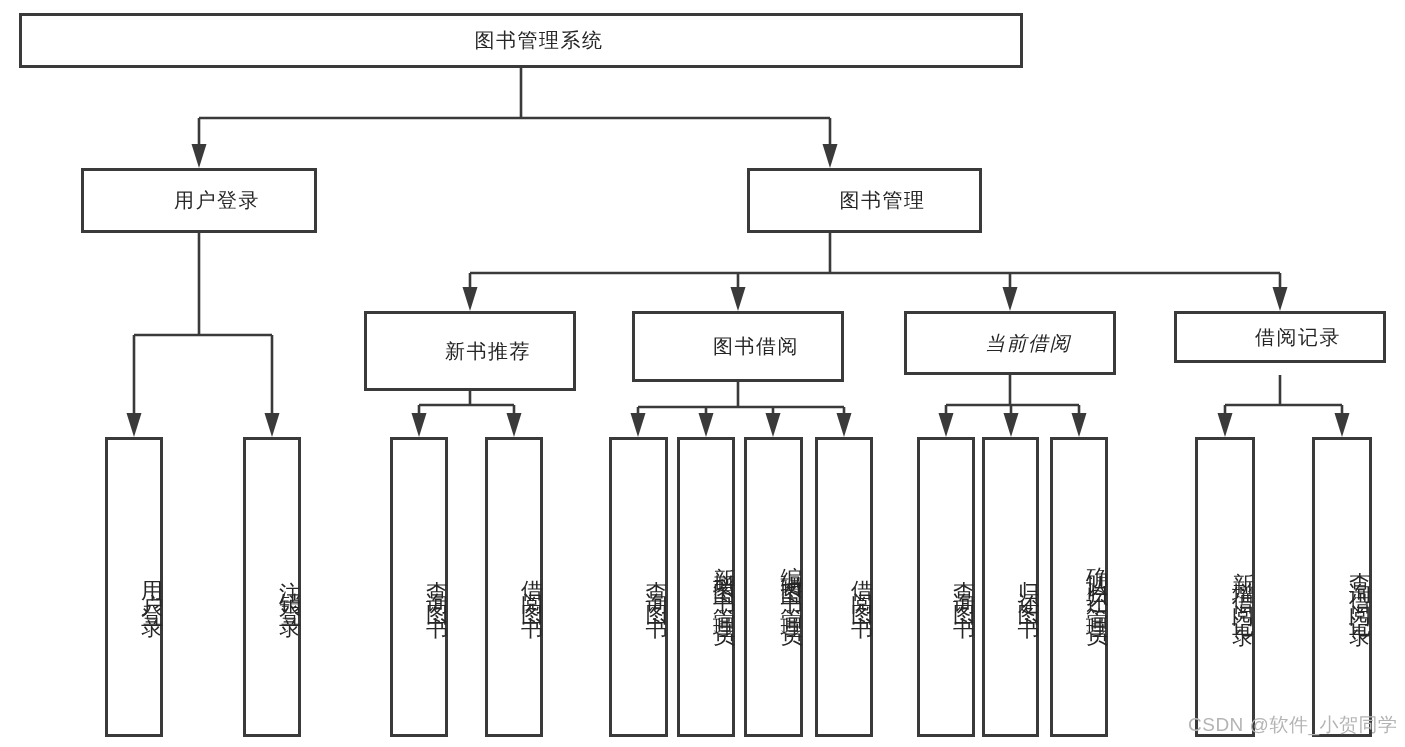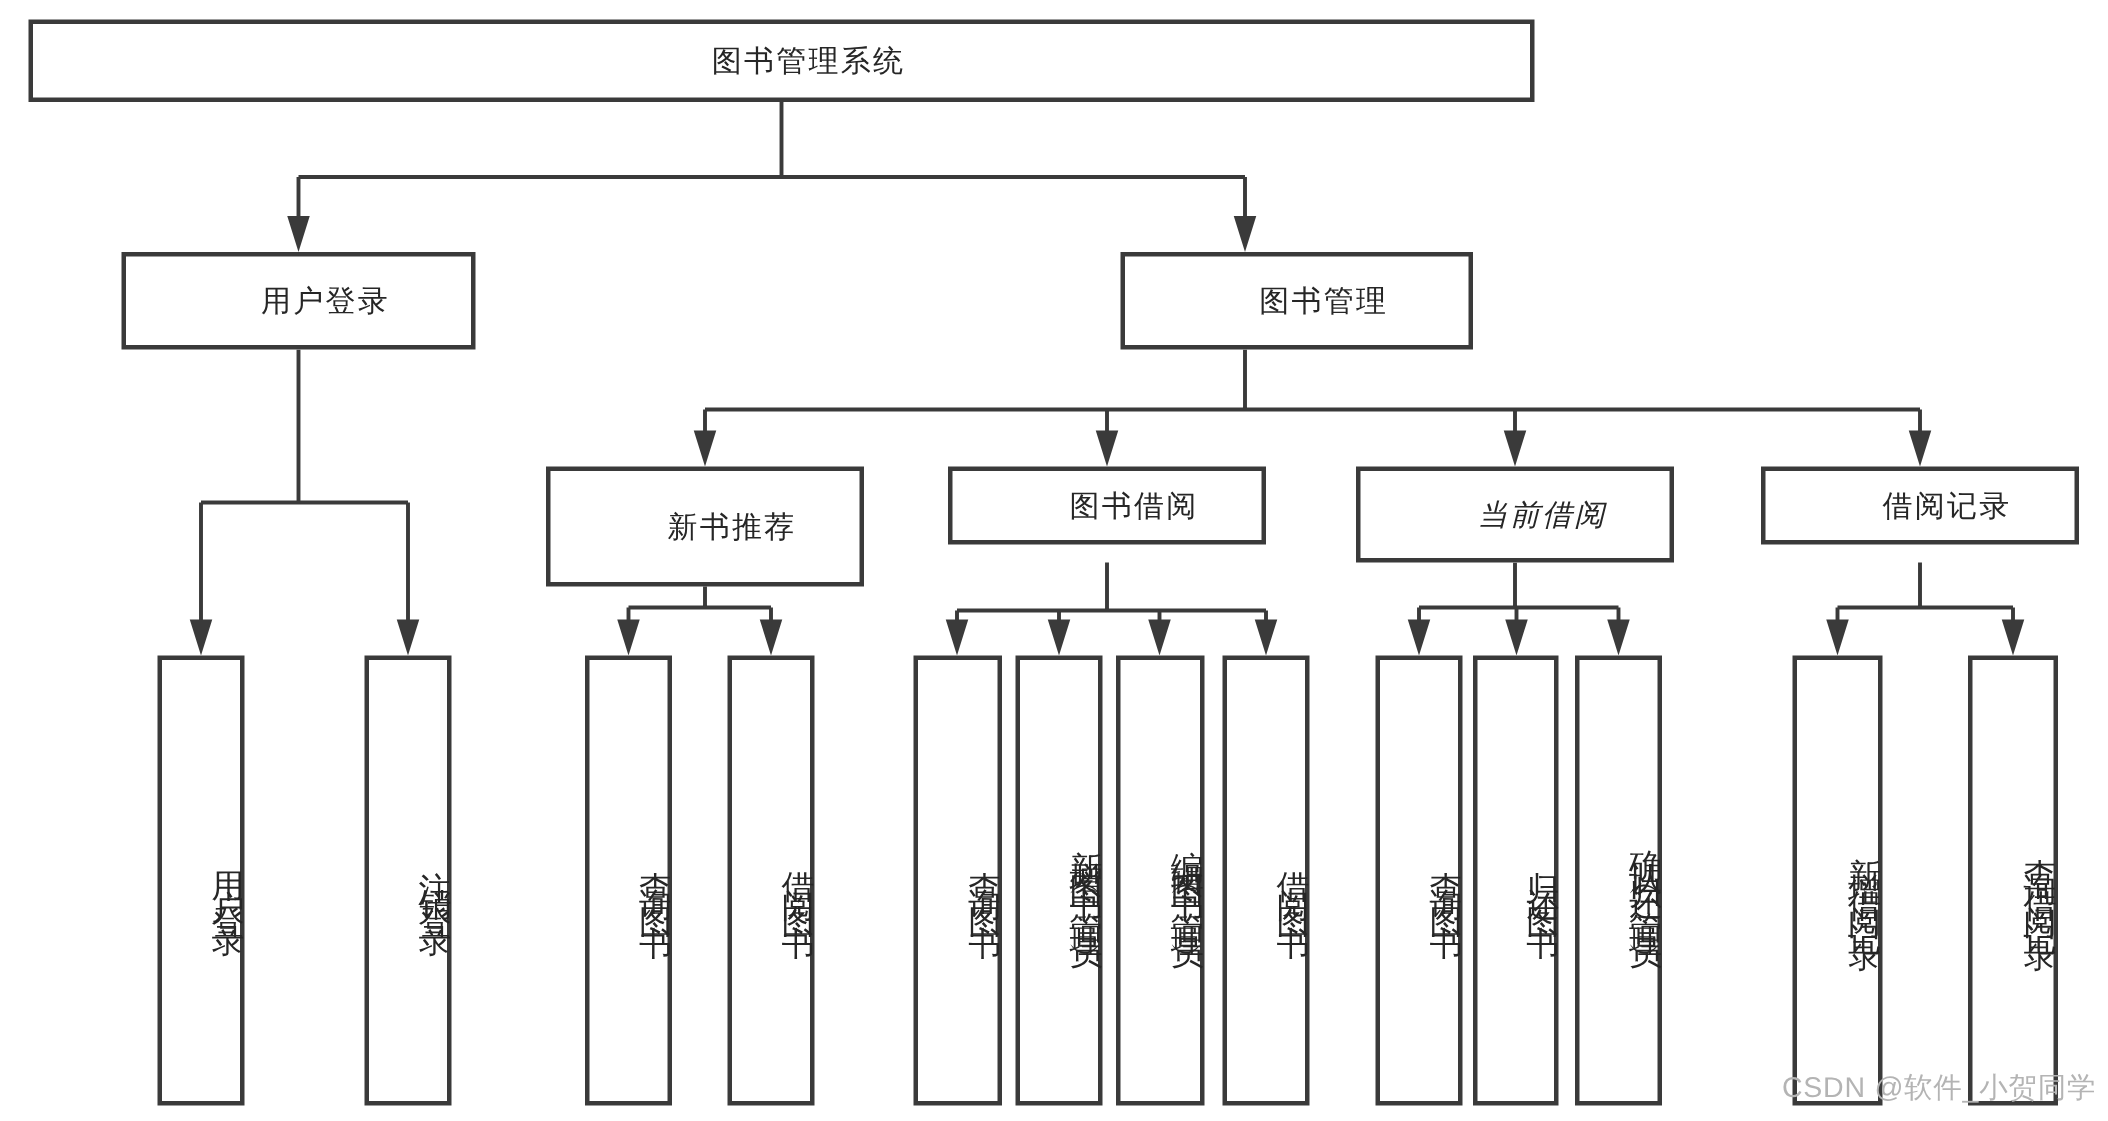--- a/index.html
+++ b/index.html
@@ -58,21 +58,21 @@
     white-space: nowrap;
   }
   .leaf .v-label.long { letter-spacing: 0.38em; }
   .leaf .v-label.mid  { letter-spacing: 0.5em; }
 
   
   .root-box { left: 19px;  top: 13px;  width: 1004px; height: 55px; }
   .l2-0 { left: 81px;  top: 168px; width: 236px; height: 65px; }
   .l2-1 { left: 712px; top: 168px; width: 235px; height: 65px; margin-left: 35px; }
   .l3-0 { left: 364px;  top: 311px; width: 212px; height: 80px; }
-  .l3-1 { left: 632px;  top: 311px; width: 212px; height: 52px; }
+  .l3-1 { left: 632px;  top: 311px; width: 212px; height: 71px; }
   .l3-2 { left: 904px;  top: 311px; width: 212px; height: 64px; font-style: italic; }
   .l3-3 { left: 1174px; top: 311px; width: 212px; height: 52px; }
   .leaf { top: 437px; height: 300px; width: 58px; }
   .leaf-0  { left: 105px; }
   .leaf-1  { left: 243px; }
   .leaf-2  { left: 390px; }
   .leaf-3  { left: 485px; }
   .leaf-4  { left: 609px; width: 59px; }
   .leaf-5  { left: 677px; }
   .leaf-6  { left: 744px; width: 59px; }

